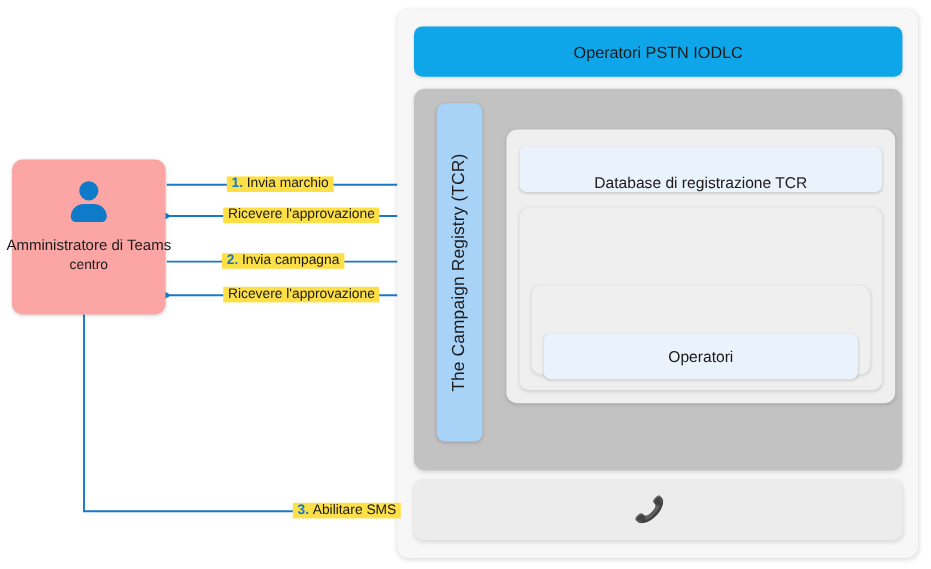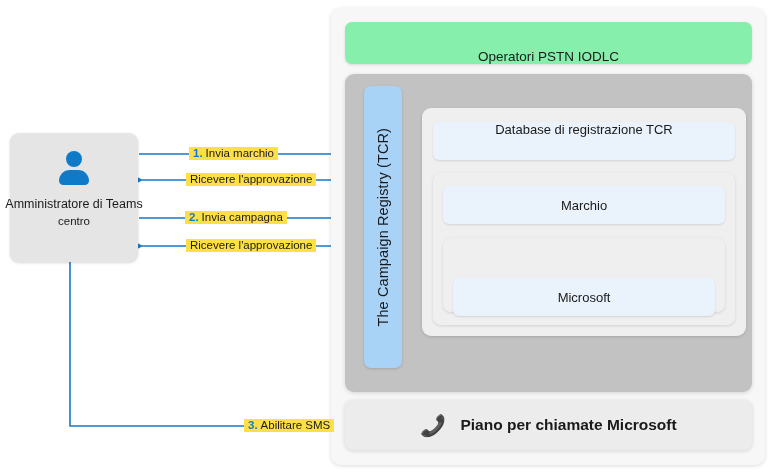--- a/index.html
+++ b/index.html
@@ -23,21 +23,21 @@
     height: 474px;
   }
 
   
   .actor-box {
     position: absolute;
     left: 10px;
     top: 133px;
     width: 128px;
     height: 129px;
-    background: #e5e5e5;
+    background: #fca5a5;
     border-radius: 9px;
     box-shadow: 0 1px 3px rgba(0,0,0,0.16);
     display: flex;
     flex-direction: column;
     align-items: center;
     justify-content: flex-start;
     padding-top: 17px;
     box-sizing: border-box;
   }
   .person-icon {
@@ -91,25 +91,25 @@
     box-shadow: 0 1px 4px rgba(0,0,0,0.14);
     box-sizing: border-box;
   }
 
   .carriers-box {
     position: absolute;
     left: 345px;
     top: 22px;
     width: 407px;
     height: 42px;
-    background: #86efac;
+    background: #0ea5e9;
     border-radius: 7px;
     box-shadow: 0 1px 3px rgba(0,0,0,0.13);
     display: flex;
-    align-items: flex-end;
+    align-items: center;
     justify-content: center;
     box-sizing: border-box;
   }
   .carriers-box span {
     font-size: 13.5px;
     color: #1a1a1a;
   }
 
   .gray-panel {
     position: absolute;
@@ -161,21 +161,21 @@
   .db-box {
     position: absolute;
     left: 433px;
     top: 122px;
     width: 302px;
     height: 38px;
     background: #eaf2fc;
     border-radius: 6px;
     box-shadow: 0 1px 2px rgba(0,0,0,0.12);
     display: flex;
-    align-items: flex-start;
+    align-items: flex-end;
     justify-content: center;
     box-sizing: border-box;
   }
   .db-box span { font-size: 13px; color: #1a1a1a; }
 
   .brand-outer {
     position: absolute;
     left: 433px;
     top: 173px;
     width: 302px;
@@ -325,32 +325,28 @@
     <span>The Campaign Registry (TCR)</span>
   </div>
 
   <div class="reg-outer"></div>
 
   <div class="db-box">
     <span>Database di registrazione TCR</span>
   </div>
 
   <div class="brand-outer"></div>
-  <div class="brand-box">
-    <span>Marchio</span>
-  </div>
 
   <div class="camp-outer"></div>
   <div class="camp-box">
-    <span>Microsoft</span>
+    <span>Operatori</span>
   </div>
 
   <div class="plan-box">
     <span class="phone-icon">📞</span>
-    <span class="plan-label">Piano per chiamate Microsoft</span>
   </div>
 
   <div class="flow-label lbl-1">
     <span class="flow-num">1.</span><span>Invia marchio</span>
   </div>
   <div class="flow-label lbl-2">
     <span>Ricevere l'approvazione</span>
   </div>
   <div class="flow-label lbl-3">
     <span class="flow-num">2.</span><span>Invia campagna</span>

